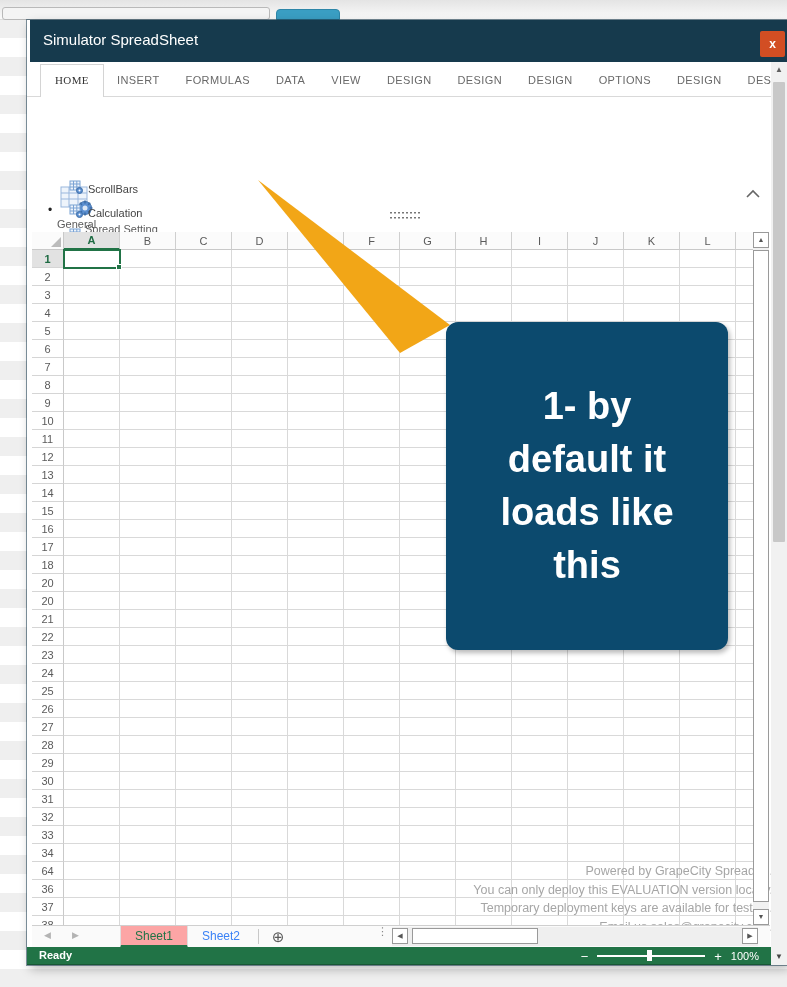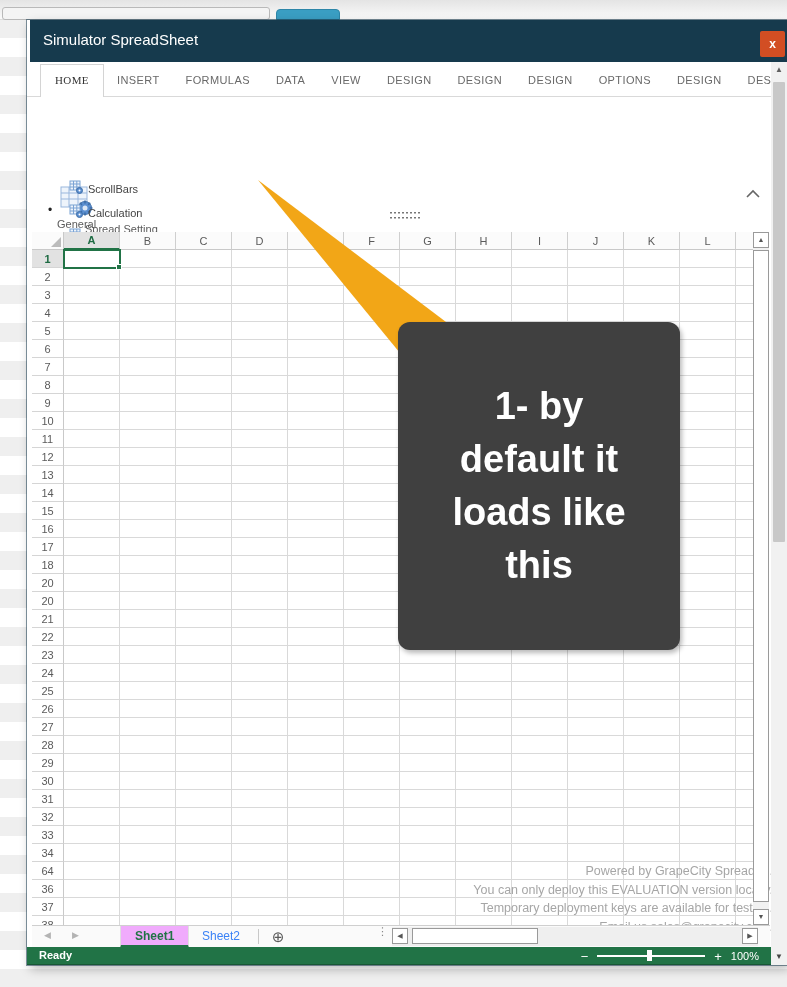--- a/index.html
+++ b/index.html
@@ -76,21 +76,21 @@
   .sbtn { position:absolute; width:16px; height:16px; background:#fff; border:1px solid #9a9a9a;
     color:#555; font-size:7px; text-align:center; line-height:14px; cursor:pointer; }
   .grid-vthumb { position:absolute; left:0; top:18px; width:16px; height:652px; background:#fff; border:1px solid #9a9a9a; cursor:grab; }
 
   
   .tabstrip-row { position:absolute; left:0; top:693px; width:738px; height:22px;
     background:#fafafa; border-top:1px solid #cfcfcf; }
   .nav-arrow { position:absolute; top:4px; font-size:9px; color:#b3b3b3; cursor:pointer; }
   .sheet-tab { position:absolute; top:0; height:22px; line-height:20px; padding:0 14px; font-size:12px;
     color:#3b82f6; cursor:pointer; }
-  .sheet-tab.active { background:#f0abfc; color:#217346; font-weight:bold; border-bottom:3px solid #217346;
+  .sheet-tab.active { background:#fca5a5; color:#217346; font-weight:normal; border-bottom:3px solid #217346;
     border-left:1px solid #e0e0e0; border-right:1px solid #e0e0e0; }
   .tab-divider { position:absolute; top:3px; width:1px; height:15px; background:#c8c8c8; }
   .add-sheet { position:absolute; left:238px; top:3px; width:16px; height:16px; color:#5a5a5a;
     font-size:15px; line-height:15px; text-align:center; cursor:pointer; }
   .strip-gripper { position:absolute; left:345px; top:3px; width:4px; height:16px; color:#888;
     font-size:11px; line-height:5px; cursor:col-resize; }
   .grid-hscroll { position:absolute; left:360px; top:1px; width:366px; height:19px; background:#efefef; }
   .grid-hthumb { position:absolute; left:20px; top:1px; width:126px; height:16px; background:#fff; border:1px solid #9a9a9a; cursor:grab; }
 
   
@@ -302,18 +302,18 @@
 
   <div class="win-vscroll">
     <div class="win-arrow" style="top:0;">▲</div>
     <div class="win-vthumb"></div>
     <div class="win-arrow" style="top:887px;color:#444;">▼</div>
   </div>
 
   <svg class="callout-tail">
     <polygon id="tail-poly" points="231,160 423,305 373,333" fill="#f2a617"></polygon>
   </svg>
-  <div class="callout-body" id="callout-body" style="background: #404040;">1- by
+  <div class="callout-body" id="callout-body" style="background: #0c4a6e; margin-left: 48px;">1- by
 default it
 loads like
 this</div>
 
 </div>
 
 </body></html>

